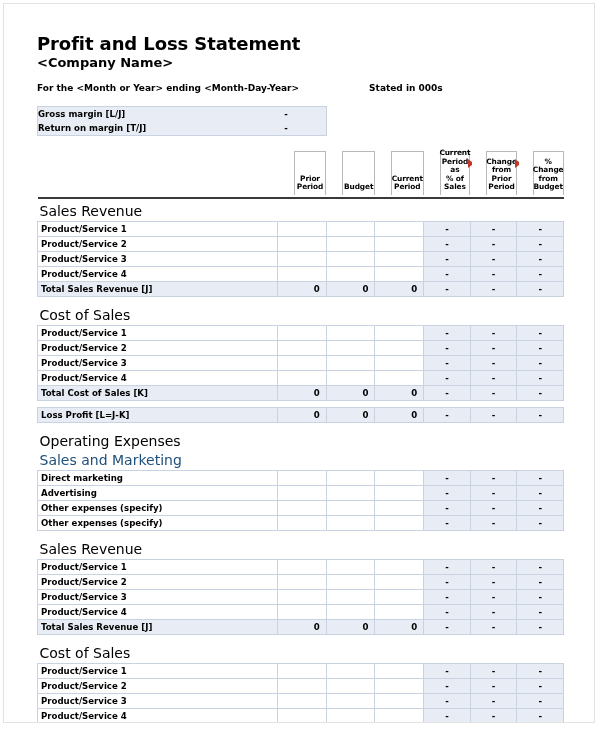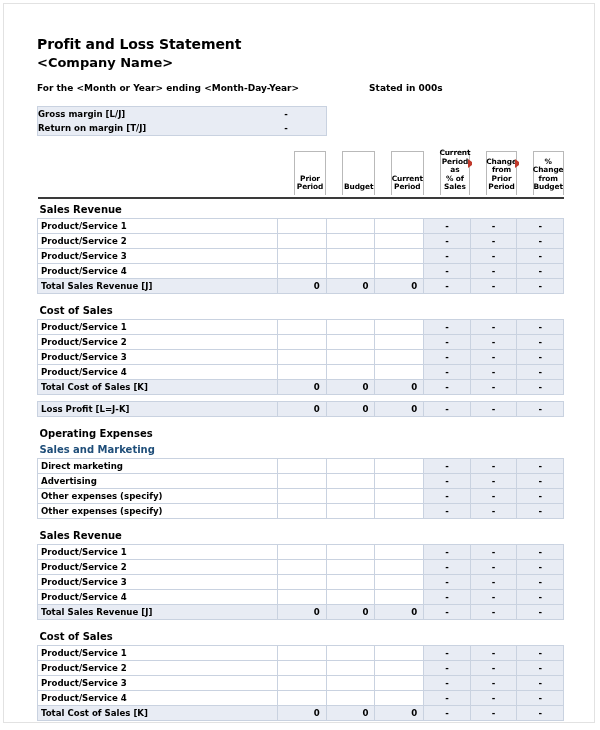--- a/index.html
+++ b/index.html
@@ -27,21 +27,21 @@
   }
   .inner {
     position: absolute;
     left: 33px;
     top: 30px;
     width: 527px;
   }
 
   
   .doc-title {
-    font-size: 14px;
+    font-size: 18px;
     font-weight: bold;
     letter-spacing: -0.1px;
     line-height: 20px;
     margin: 0 0 2px 0;
     color: #000;
   }
   .company-name {
     font-size: 13px;
     font-weight: bold;
     line-height: 13px;
@@ -129,22 +129,22 @@
   }
   tr.thickrule td {
     border-top: 2px solid #3a3a3a;
     height: 0;
     padding: 0;
     font-size: 0;
     line-height: 0;
   }
 
   tr.section td {
-    font-size: 10px;
-    font-weight: bold;
+    font-size: 14px;
+    font-weight: normal;
     padding: 4px 0 2px 2px;
     height: 13px;
     color: #000;
   }
   tr.section.sub td {
     color: #1f4e79;
     padding-top: 1px;
   }
   tr.gap td {
     height: 7px;

